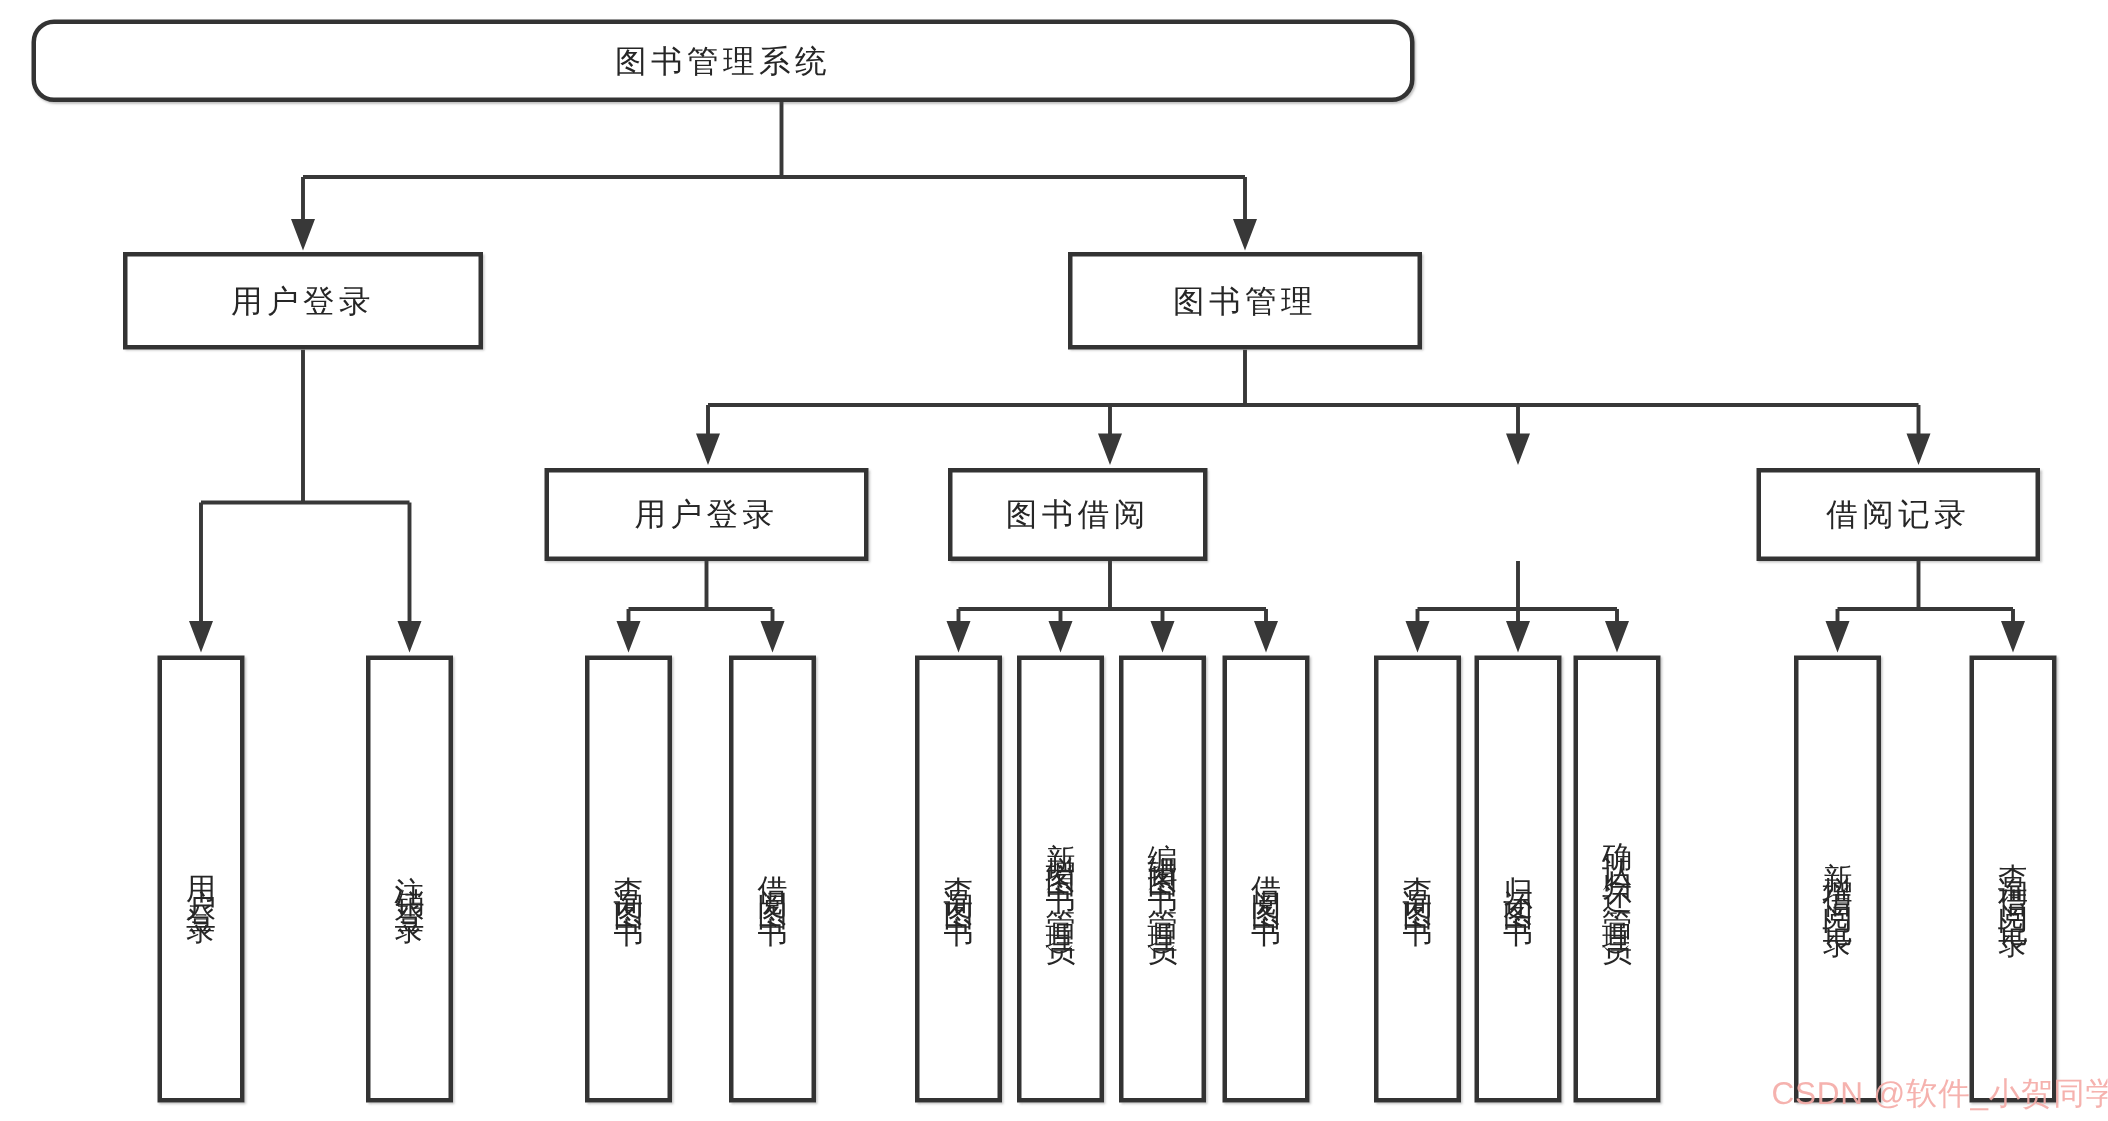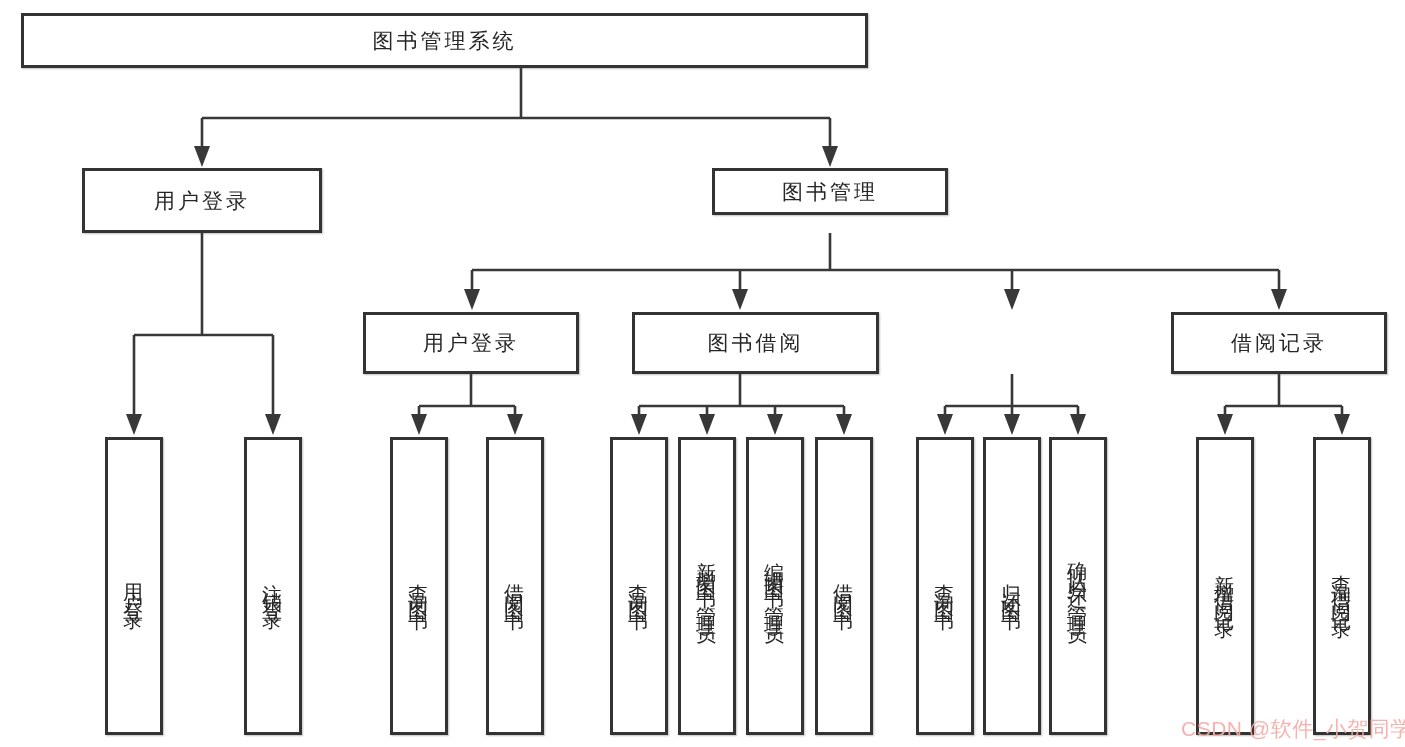--- a/index.html
+++ b/index.html
@@ -37,28 +37,28 @@
              M1004 289 L1020 289 L1012 310 Z  M1271 289 L1287 289 L1279 310 Z
              M126 414 L142 414 L134 435 Z  M265 414 L281 414 L273 435 Z
              M411 414 L427 414 L419 435 Z  M507 414 L523 414 L515 435 Z
              M631 414 L647 414 L639 435 Z  M699 414 L715 414 L707 435 Z
              M767 414 L783 414 L775 435 Z  M836 414 L852 414 L844 435 Z
              M937 414 L953 414 L945 435 Z  M1004 414 L1020 414 L1012 435 Z
              M1070 414 L1086 414 L1078 435 Z  M1217 414 L1233 414 L1225 435 Z
              M1334 414 L1350 414 L1342 435 Z" fill="#383838" stroke="none"></path>
   </svg>
 
-  <div class="box h" style="left:21px;top:13px;width:847px;height:55px;">图书管理系统</div>
+  <div class="box h" style="left:21px;top:13px;width:922px;height:55px;border-radius:15px;">图书管理系统</div>
 
   <div class="box h" style="left:82px;top:168px;width:240px;height:65px;">用户登录</div>
-  <div class="box h" style="left:712px;top:168px;width:236px;height:47px;">图书管理</div>
+  <div class="box h" style="left:712px;top:168px;width:236px;height:65px;">图书管理</div>
 
   <div class="box h" style="left:363px;top:312px;width:216px;height:62px;">用户登录</div>
-  <div class="box h" style="left:632px;top:312px;width:247px;height:62px;">图书借阅</div>
-  <div class="box h" style="left:1171px;top:312px;width:216px;height:62px;">借阅记录</div>
+  <div class="box h" style="left:632px;top:312px;width:173px;height:62px;">图书借阅</div>
+  <div class="box h" style="left:1171px;top:312px;width:189px;height:62px;">借阅记录</div>
 
   <div class="box v" style="left:105px;">用户登录</div>
   <div class="box v" style="left:244px;">注销登录</div>
 
   <div class="box v" style="left:390px;">查询图书</div>
   <div class="box v" style="left:486px;">借阅图书</div>
 
   <div class="box v" style="left:610px;">查询图书</div>
   <div class="box v" style="left:678px;">新增图书（管理员）</div>
   <div class="box v" style="left:746px;">编辑图书（管理员）</div>

